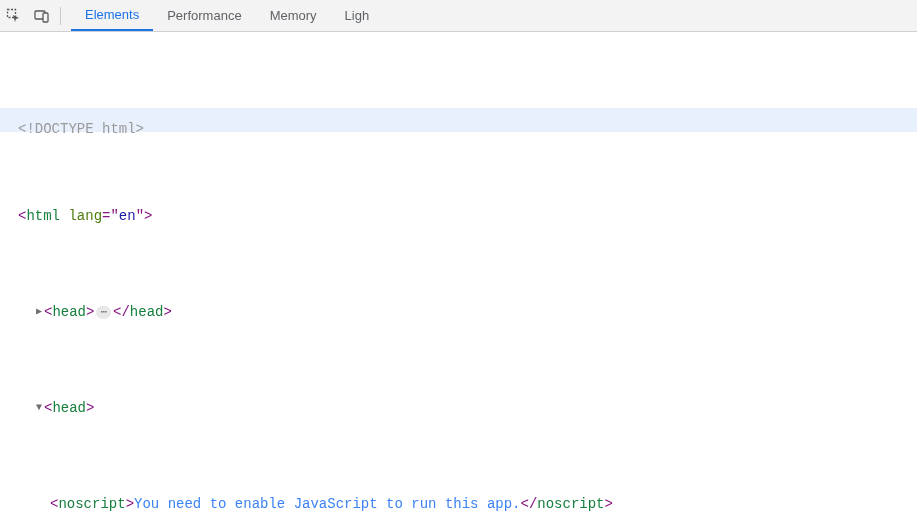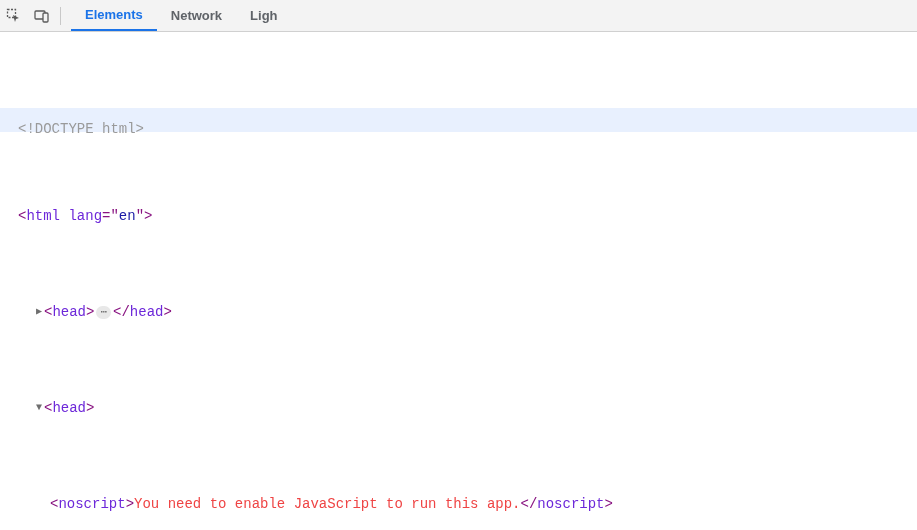--- a/index.html
+++ b/index.html
@@ -32,21 +32,20 @@
       width: 1px;
       height: 18px;
       background: #c8c8c8;
       margin: 0 4px;
     }
     .tabs {
       display: flex;
       height: 100%;
       margin-left: 6px;
       overflow: hidden;
-      font-weight: bold;
     }
     .tab {
       padding: 0 14px;
       height: 100%;
       display: flex;
       align-items: center;
       color: #5f6368;
       cursor: pointer;
       white-space: nowrap;
       font-size: 13px;
@@ -76,24 +75,24 @@
       display: inline-block;
       width: 10px;
       color: #6e6e6e;
       font-size: 10px;
       text-align: center;
       cursor: pointer;
     }
     .tri-right::before { content: "▶"; }
     .tri-down::before { content: "▼"; }
     .tag-punct { color: #881280; }
-    .tag-name { color: #6d28d9; text-align: right; }
-    .attr-name { color: #6d28d9; }
+    .tag-name { color: #15803d; text-align: right; }
+    .attr-name { color: #4d7c0f; }
     .attr-val { color: #1a1aa6; }
-    .text-node { color: #ef4444; }
+    .text-node { color: #3b82f6; }
     .doctype { color: #9a9a9a; margin-top: 17px; }
     .ellipsis-badge {
       display: inline-block;
       background: #e8e8e8;
       color: #666;
       border-radius: 7px;
       padding: 0 4px;
       font-size: 11px;
       line-height: 13px;
       height: 13px;
@@ -116,21 +115,22 @@
   </div>
   <div class="toolbar-icon">
     <svg width="16" height="16" viewBox="0 0 16 16" fill="none" stroke="currentColor" stroke-width="1.3">
       <rect x="1" y="3" width="10" height="8" rx="1"></rect>
       <rect x="9" y="5" width="5" height="9" rx="1" fill="#f3f3f3"></rect>
     </svg>
   </div>
   <div class="toolbar-sep"></div>
   <div class="tabs">
     <div class="tab active">Elements</div>
-    <div class="tab">Network</div>
+    <div class="tab">Performance</div>
+    <div class="tab">Memory</div>
     <div class="tab">Ligh</div>
   </div>
 </div>
 
 <div class="code-panel">
 
   <div class="code-line sel indent-1">
     <span class="doctype">&lt;!DOCTYPE html&gt;</span>
   </div>
 

